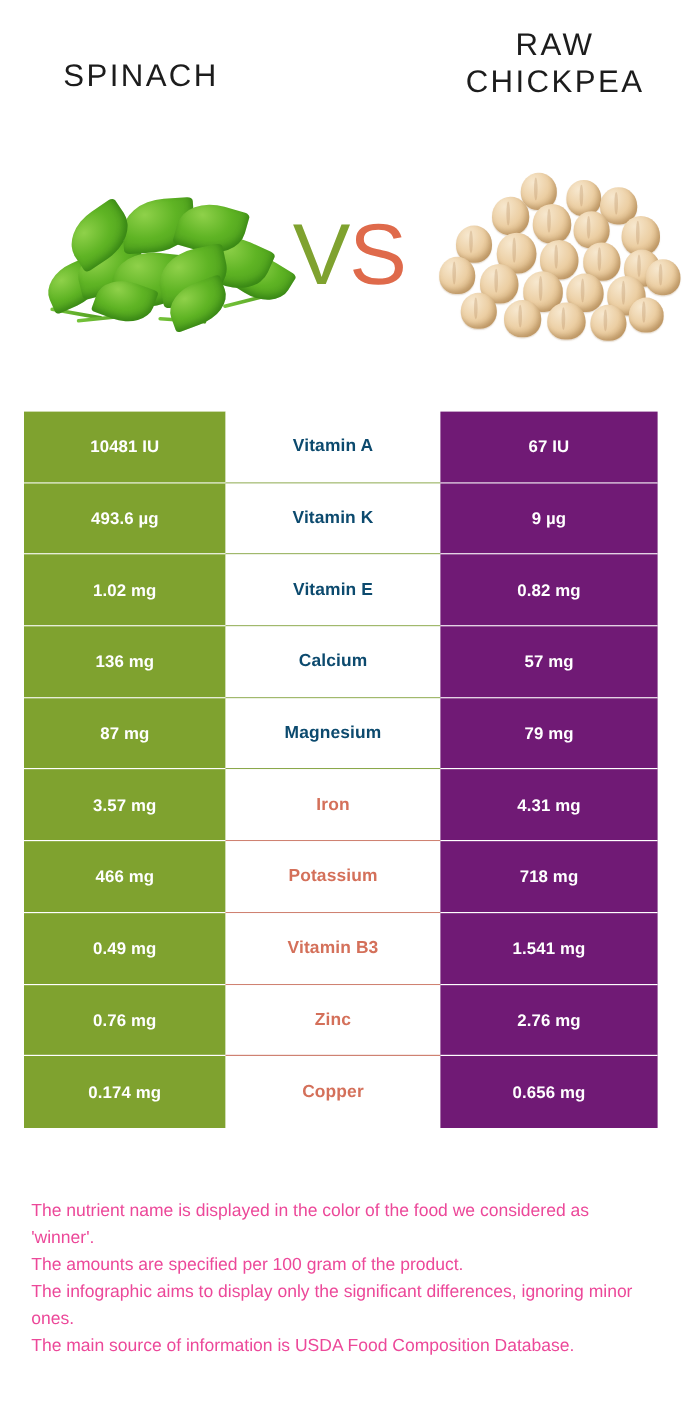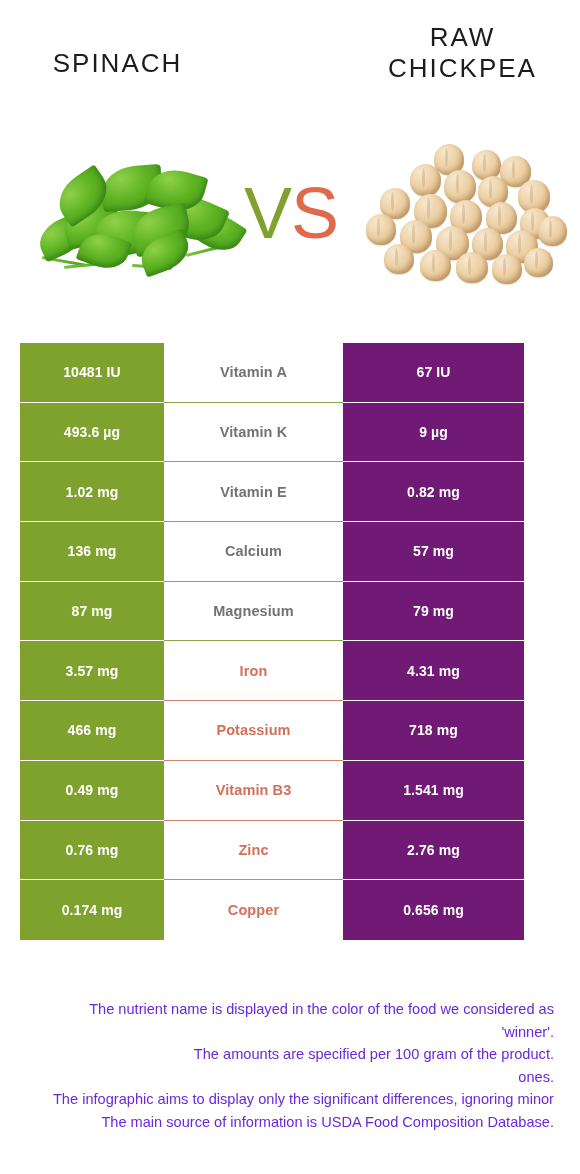--- a/index.html
+++ b/index.html
@@ -108,50 +108,50 @@
   }
   .cell {
     display:flex;
     align-items:center;
     justify-content:center;
     font-size:14px;
     font-weight:600;
     letter-spacing:0.1px;
   }
   .cell-left {
-    width:144px;
+    width:168px;
     background:#7fa22f;
     color:#ffffff;
     border-bottom:1px solid #ffffff;
   }
   .cell-mid {
     width:179px;
     background:#ffffff;
     font-size:14.5px;
     font-weight:700;
   }
-  .cell-mid.green { color:#737373; border-bottom:1px solid #8aa84a; }
+  .cell-mid.green { color:#0c4a6e; border-bottom:1px solid #8aa84a; }
   .cell-mid.orange { color:#d4705a; border-bottom:1px solid #cf8272; }
   .cell-right {
     width:181px;
     background:#701a75;
     color:#ffffff;
     border-bottom:1px solid #ffffff;
   }
   .row:last-child .cell-left,
   .row:last-child .cell-right { border-bottom:none; }
   .row:last-child .cell-mid { border-bottom:none; }
 
   
   .footer {
     position:absolute;
     left:26px; top:998px;
     width:528px;
-    text-align:right;
-    color:#6d28d9;
+    text-align:left;
+    color:#ec4899;
     font-size:14.6px;
     line-height:22.5px;
     font-family:"Liberation Sans", sans-serif;
     font-weight:400;
   }
   .footer p { margin:0; }
 </style>
 </head>
 <body>
 
@@ -274,18 +274,18 @@
       <div class="cell cell-mid orange">Copper</div>
       <div class="cell cell-right">0.656 mg</div>
     </div>
 
   </div>
 
   <div class="footer">
     <p>The nutrient name is displayed in the color of the food we considered as</p>
     <p>'winner'.</p>
     <p>The amounts are specified per 100 gram of the product.</p>
+    <p>The infographic aims to display only the significant differences, ignoring minor</p>
     <p>ones.</p>
-    <p>The infographic aims to display only the significant differences, ignoring minor</p>
     <p>The main source of information is USDA Food Composition Database.</p>
   </div>
 
 </div>
 
 </body></html>

